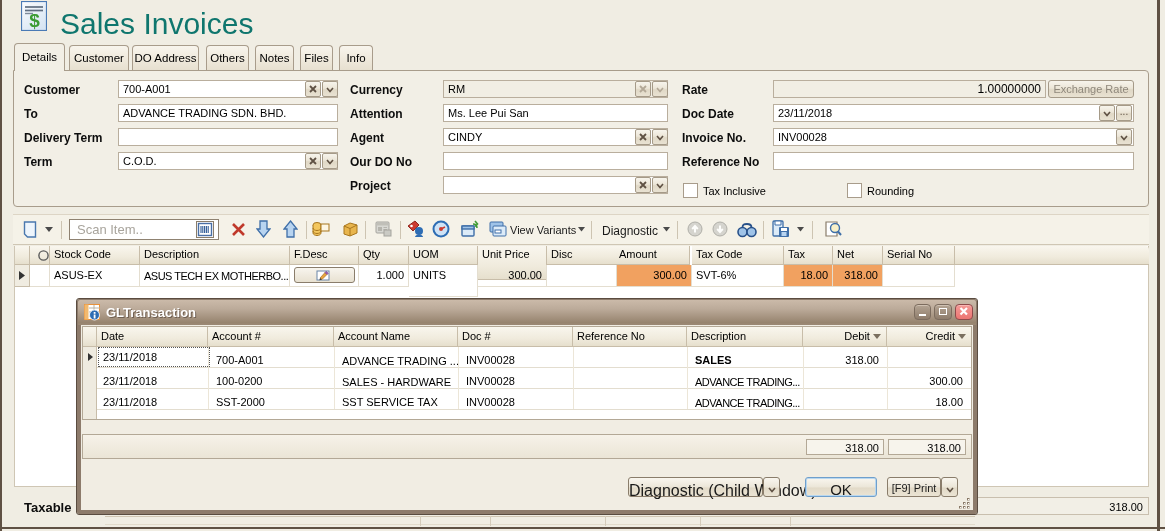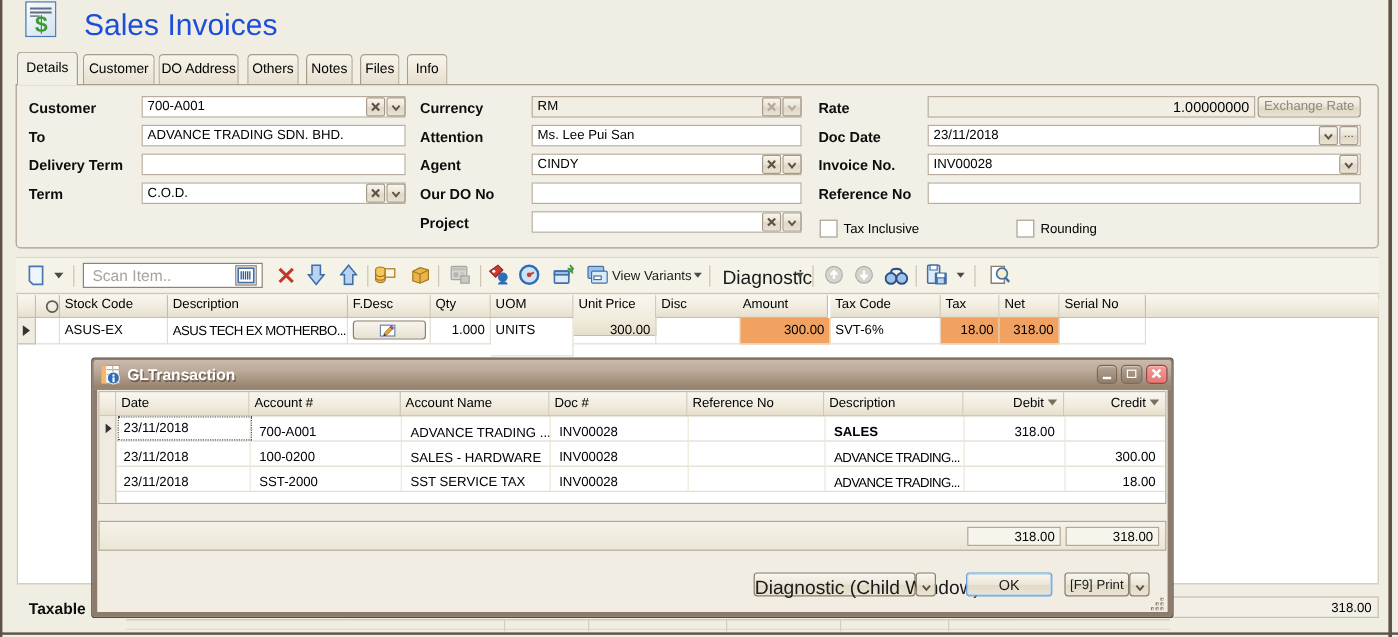--- a/index.html
+++ b/index.html
@@ -8,21 +8,21 @@
   .abs{position:absolute;}
   .lbl{position:absolute;font-weight:bold;font-size:12px;color:#0d0d0d;white-space:nowrap;}
   .fld{position:absolute;background:#fff;border:1px solid #b9ae9d;box-sizing:border-box;font-size:11px;color:#000;padding:2px 4px 1px 4px;white-space:nowrap;overflow:hidden;}
   .fld.ro{background:#f1eee4;}
   .fbtn{position:absolute;box-sizing:border-box;border:1px solid #a59a88;border-radius:2px;background:linear-gradient(180deg,#f7f4ec 0%,#ece6d8 45%,#e0d8c6 55%,#e9e2d2 100%);}
   .sep{position:absolute;width:1px;background:#cdc4b2;top:221px;height:18px;}
   .cell{position:absolute;font-size:11px;color:#000;white-space:nowrap;overflow:hidden;box-sizing:border-box;padding:4px 4px 0 4px;}
   .hcell{position:absolute;font-size:11px;color:#000;white-space:nowrap;overflow:hidden;box-sizing:border-box;padding:2px 4px 0 4px;background:linear-gradient(180deg,#f9f6ee 0%,#f0ebdd 60%,#e6dfcd 100%);border-right:1px solid #c8bda9;border-bottom:1px solid #c8bda9;}
   .num{text-align:right;}
   .tab{top:45px;height:25px;background:linear-gradient(180deg,#f8f5ed 0%,#efe9dc 55%,#e7e0d0 100%);border:1px solid #a89c8b;border-bottom:none;border-radius:4px 4px 0 0;box-sizing:border-box;font-size:11.5px;text-align:center;padding-top:6px;}
-  .dbtn{height:20px;box-sizing:border-box;border:1px solid #8a7d6b;border-radius:3px;background:linear-gradient(180deg,#f9f6ef 0%,#ece6d8 50%,#e2dac8 55%,#ebe4d4 100%);font-size:12px;text-align:center;padding-top:3px;color:#1a1a1a;white-space:nowrap;}
+  .dbtn{height:20px;box-sizing:border-box;border:1px solid #8a7d6b;border-radius:3px;background:linear-gradient(180deg,#f9f6ef 0%,#ece6d8 50%,#e2dac8 55%,#ebe4d4 100%);font-size:15px;text-align:center;padding-top:3px;color:#1a1a1a;white-space:nowrap;}
 </style>
 </head>
 <body>
 <div id="app">
 
   <div class="abs" style="left:0;top:0;width:2px;height:531px;background:#5f5144;"></div>
   <div class="abs" style="left:1157;top:0;width:3px;height:531px;background:#5f5144;left:1157px;"></div>
   <div class="abs" style="left:0;top:527px;width:1165px;height:2px;background:#5f5144;"></div>
 
   <svg class="abs" style="left:21px;top:1px;" width="26" height="30" viewBox="0 0 26 30">
@@ -31,21 +31,21 @@
           <stop offset="0" stop-color="#fafcfe"></stop>
           <stop offset="1" stop-color="#d7e5f3"></stop>
         </linearGradient>
       </defs>
     <rect x="0.5" y="0.5" width="25" height="29" fill="url(#pg)" stroke="#4a7ab5" stroke-width="1.2"></rect>
     <line x1="4" y1="6" x2="22" y2="6" stroke="#5f6e80" stroke-width="1.7"></line>
     <line x1="4" y1="9.5" x2="22" y2="9.5" stroke="#5f6e80" stroke-width="1.7"></line>
     <line x1="4" y1="12.5" x2="12" y2="12.5" stroke="#7d8a9a" stroke-width="1.4"></line>
     <text x="13.5" y="25.5" font-family="Liberation Sans" font-size="19" font-weight="bold" fill="#3a9c33" text-anchor="middle">$</text>
   </svg>
-  <div class="abs" style="left:70px;top:7px;font-size:25px;color:#1d4ed8;">Sales Invoices</div>
+  <div class="abs" style="left:60px;top:7px;font-size:30px;color:#0f766e;">Sales Invoices</div>
 
   <div id="tabs">
     <div class="abs" style="left:14px;top:43px;width:51px;height:28px;background:#f2efe6;border:1px solid #a89c8b;border-bottom:none;border-radius:4px 4px 0 0;box-sizing:border-box;font-size:11.5px;text-align:center;padding-top:7px;z-index:3;">Details</div>
     <div class="tab abs" style="left:69px;width:60px;">Customer</div>
     <div class="tab abs" style="left:132px;width:67px;">DO Address</div>
     <div class="tab abs" style="left:206px;width:43px;">Others</div>
     <div class="tab abs" style="left:255px;width:39px;">Notes</div>
     <div class="tab abs" style="left:300px;width:33px;">Files</div>
     <div class="tab abs" style="left:339px;width:34px;">Info</div>
   </div>
@@ -190,21 +190,21 @@
     <svg class="abs" style="left:489px;top:221px;" width="18" height="16">
         <rect x="1" y="1" width="13" height="10" rx="1" fill="#9fc3e8" stroke="#3f6fa8"></rect>
         <rect x="4" y="5" width="13" height="10" rx="1" fill="#dcebf8" stroke="#3f6fa8"></rect>
         <rect x="6" y="9" width="6" height="3" fill="#fff" stroke="#3f6fa8"></rect>
       </svg>
     <div class="abs" style="left:510px;top:224px;font-size:11px;color:#1a1a1a;">View Variants</div>
     <svg class="abs" style="left:578px;top:227px;" width="8" height="6">
         <path d="M0 0 L7 0 L3.5 4.5 Z" fill="#4a4a4a"></path>
       </svg>
     <div class="sep" style="left:591px;"></div>
-    <div class="abs" style="left:602px;top:224px;font-size:16px;color:#1a1a1a;">Diagnostic</div>
+    <div class="abs" style="left:602px;top:224px;font-size:12px;color:#1a1a1a;">Diagnostic</div>
     <svg class="abs" style="left:663px;top:227px;" width="8" height="6">
         <path d="M0 0 L7 0 L3.5 4.5 Z" fill="#4a4a4a"></path>
       </svg>
     <div class="sep" style="left:677px;"></div>
     <svg class="abs" style="left:687px;top:221px;" width="17" height="17">
         <circle cx="8" cy="8" r="7" fill="#d5d4ce" stroke="#b0afa8"></circle>
         <path d="M8 11.5 L8 5.5 M5.2 8 L8 5 L10.8 8" fill="none" stroke="#fdfdfb" stroke-width="2"></path>
       </svg>
     <svg class="abs" style="left:712px;top:221px;" width="17" height="17">
         <circle cx="8" cy="8" r="7" fill="#d5d4ce" stroke="#b0afa8"></circle>

